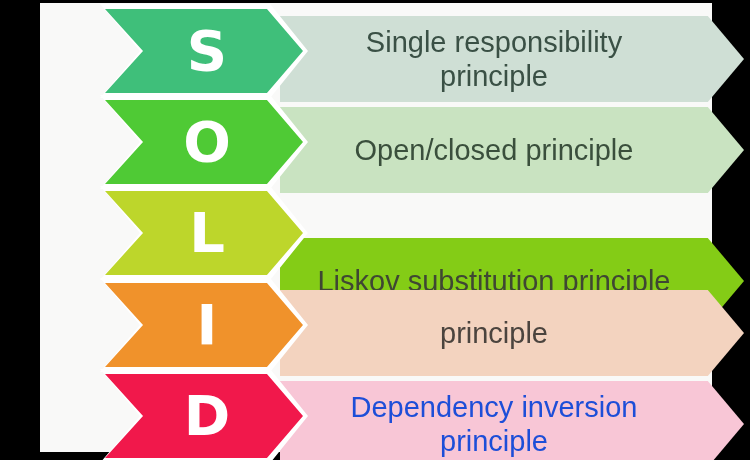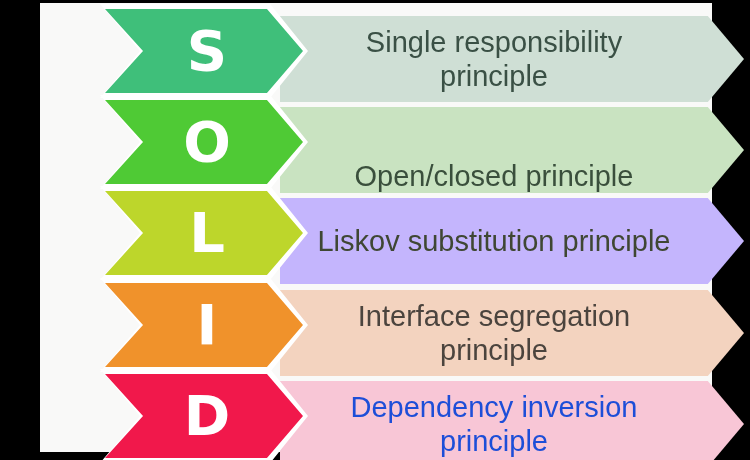--- a/index.html
+++ b/index.html
@@ -68,48 +68,47 @@
         </div>
       </div>
       <div class="arrow-outline"></div>
       <div class="arrow" style="background: rgb(63, 191, 122);">
         <div class="letter">S</div>
       </div>
     </div>
 
     <div class="row row1">
       <div class="banner" style="background: rgb(201, 227, 193);">
-        <div class="banner-text" style="color: rgb(58, 79, 60); justify-content: flex-end;">
+        <div class="banner-text" style="color: rgb(58, 79, 60);">
           <div>Open/closed principle</div>
           <div></div>
         </div>
       </div>
       <div class="arrow-outline"></div>
       <div class="arrow" style="background: rgb(79, 202, 53);">
         <div class="letter">O</div>
       </div>
     </div>
 
     <div class="row row2">
-      <div class="banner" style="background: #c4b5fd;">
+      <div class="banner" style="background: #84cc16; margin-top: 40px;">
         <div class="banner-text" style="color: rgb(63, 71, 51);">
           <div>Liskov substitution principle</div>
           <div></div>
         </div>
       </div>
       <div class="arrow-outline"></div>
       <div class="arrow" style="background: rgb(189, 214, 43);">
         <div class="letter">L</div>
       </div>
     </div>
 
     <div class="row row3">
       <div class="banner" style="background: rgb(243, 211, 191);">
         <div class="banner-text" style="color: rgb(75, 68, 62);">
-          <div>Interface segregation</div>
           <div>principle</div>
         </div>
       </div>
       <div class="arrow-outline"></div>
       <div class="arrow" style="background: rgb(240, 146, 43);">
         <div class="letter">I</div>
       </div>
     </div>
 
     <div class="row row4">

